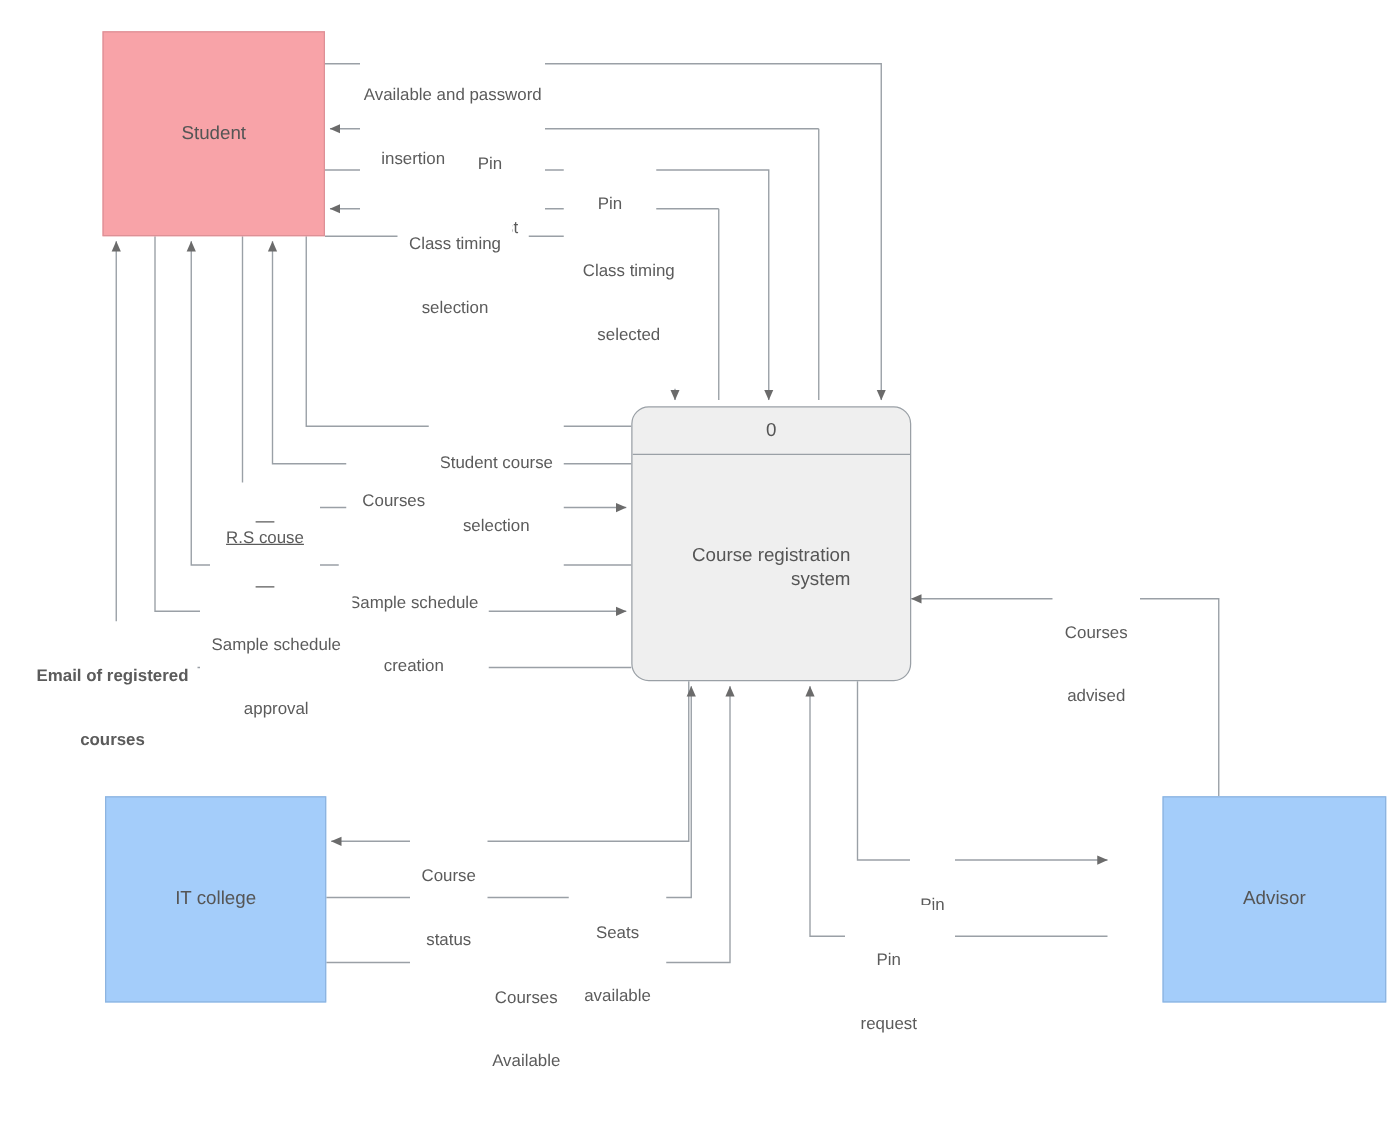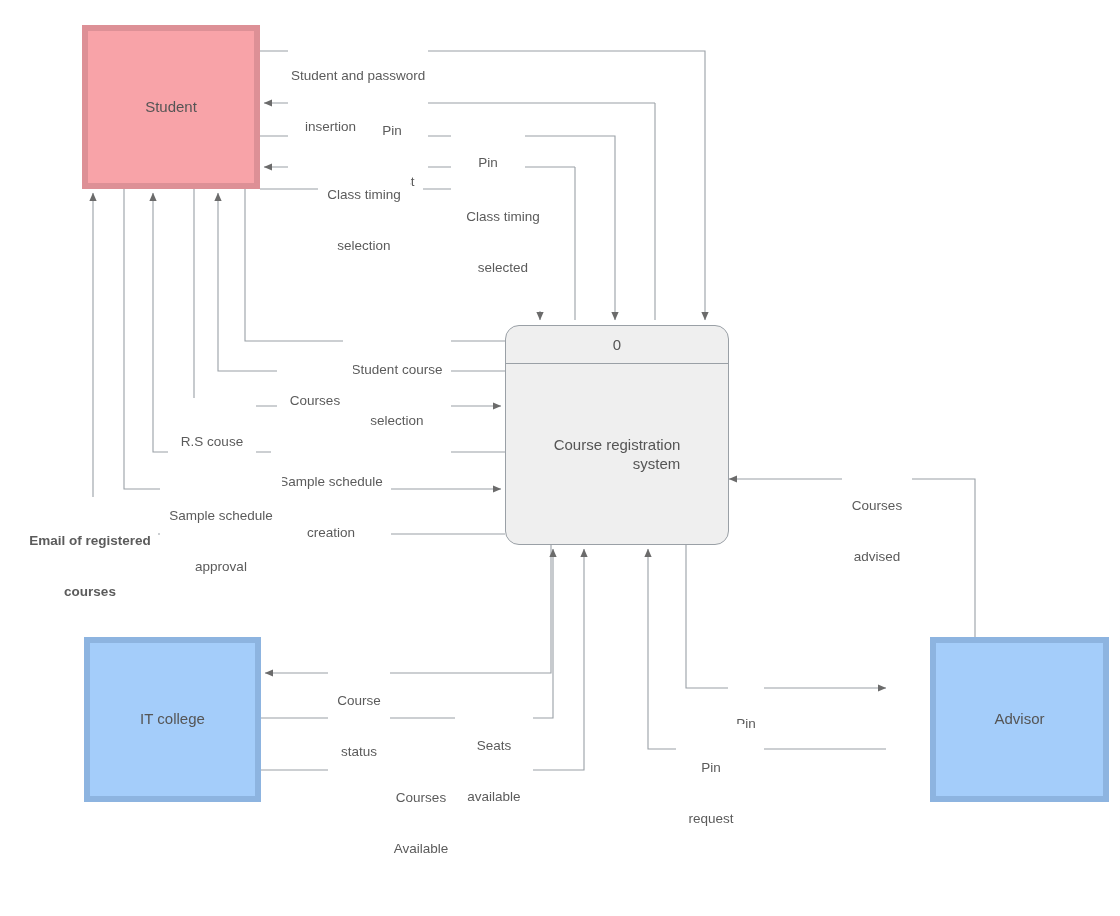--- a/index.html
+++ b/index.html
@@ -31,21 +31,21 @@
     box-sizing: border-box;
     display: flex;
     align-items: center;
     justify-content: center;
     text-align: center;
     color: #555555;
     font-size: 15px;
     line-height: 1.25;
   }
   .entity {
-    border: 6px solid #0f172a;
+    border: 1px solid #0f172a;
   }
   .entity.pink { background: #F8A3A8; border-color: #dd9096; }
   .entity.blue { background: #A4CDFA; border-color: #8db4e0; }
 
   .process {
     position: absolute;
     box-sizing: border-box;
     border: 1px solid #9aa0a6;
     border-radius: 14px;
     background: #EFEFEF;
@@ -154,21 +154,21 @@
     <div class="proc-head">0</div>
     <div class="proc-body">
       <span>
         <span>Course registration</span><br>
         <span>system</span>
       </span>
     </div>
   </div>
 
   <div class="flow-label fl-left" style="left:288px; top:32px;">
-    <div>Student and password</div>
+    <div>Available and password</div>
     <div style="padding-left:14px;">insertion</div>
   </div>
 
   <div class="flow-label fl-center" style="left:361px; top:87px; width:62px;">
     <div>Pin</div>
     <div>request</div>
   </div>
 
   <div class="flow-label fl-center" style="left:451px; top:119px; width:74px;">
     <div>Pin</div>
@@ -188,21 +188,21 @@
   <div class="flow-label fl-center" style="left:343px; top:326px; width:108px;">
     <div>Student course</div>
     <div>selection</div>
   </div>
 
   <div class="flow-label fl-center" style="left:277px; top:357px; width:76px;">
     <div>Courses</div>
     <div>advised</div>
   </div>
 
-  <div class="flow-label fl-center" style="left:168px; top:398px; width:88px;">
+  <div class="flow-label fl-center" style="left:168px; top:386px; width:88px;text-decoration:underline;">
     <div>R.S couse</div>
     <div>selected</div>
   </div>
 
   <div class="flow-label fl-center" style="left:271px; top:438px; width:120px;">
     <div>Sample schedule</div>
     <div>creation</div>
   </div>
 
   <div class="flow-label fl-center" style="left:160px; top:472px; width:122px;">

